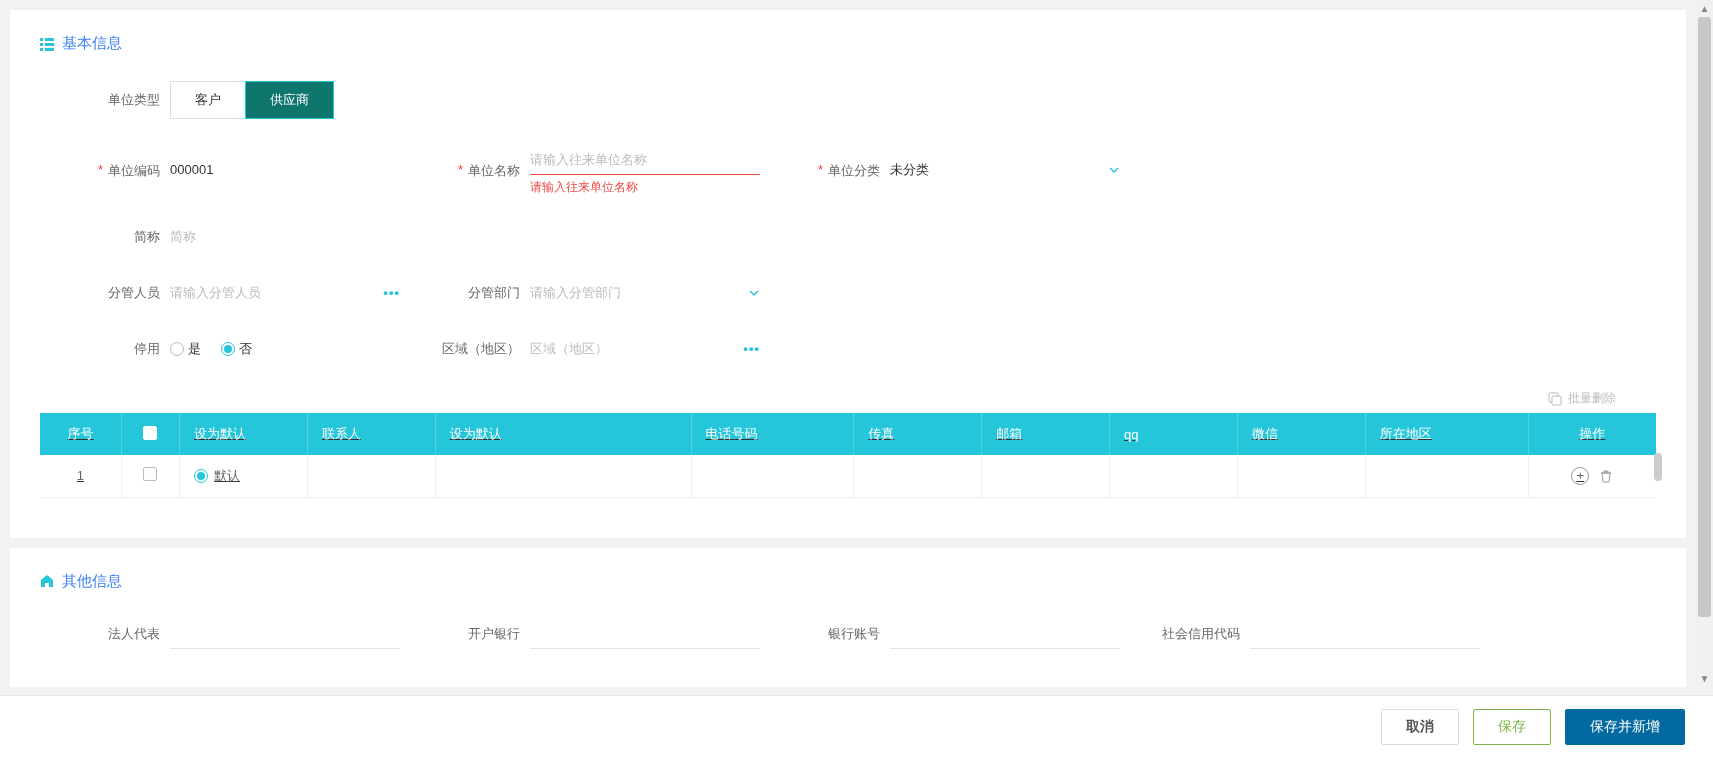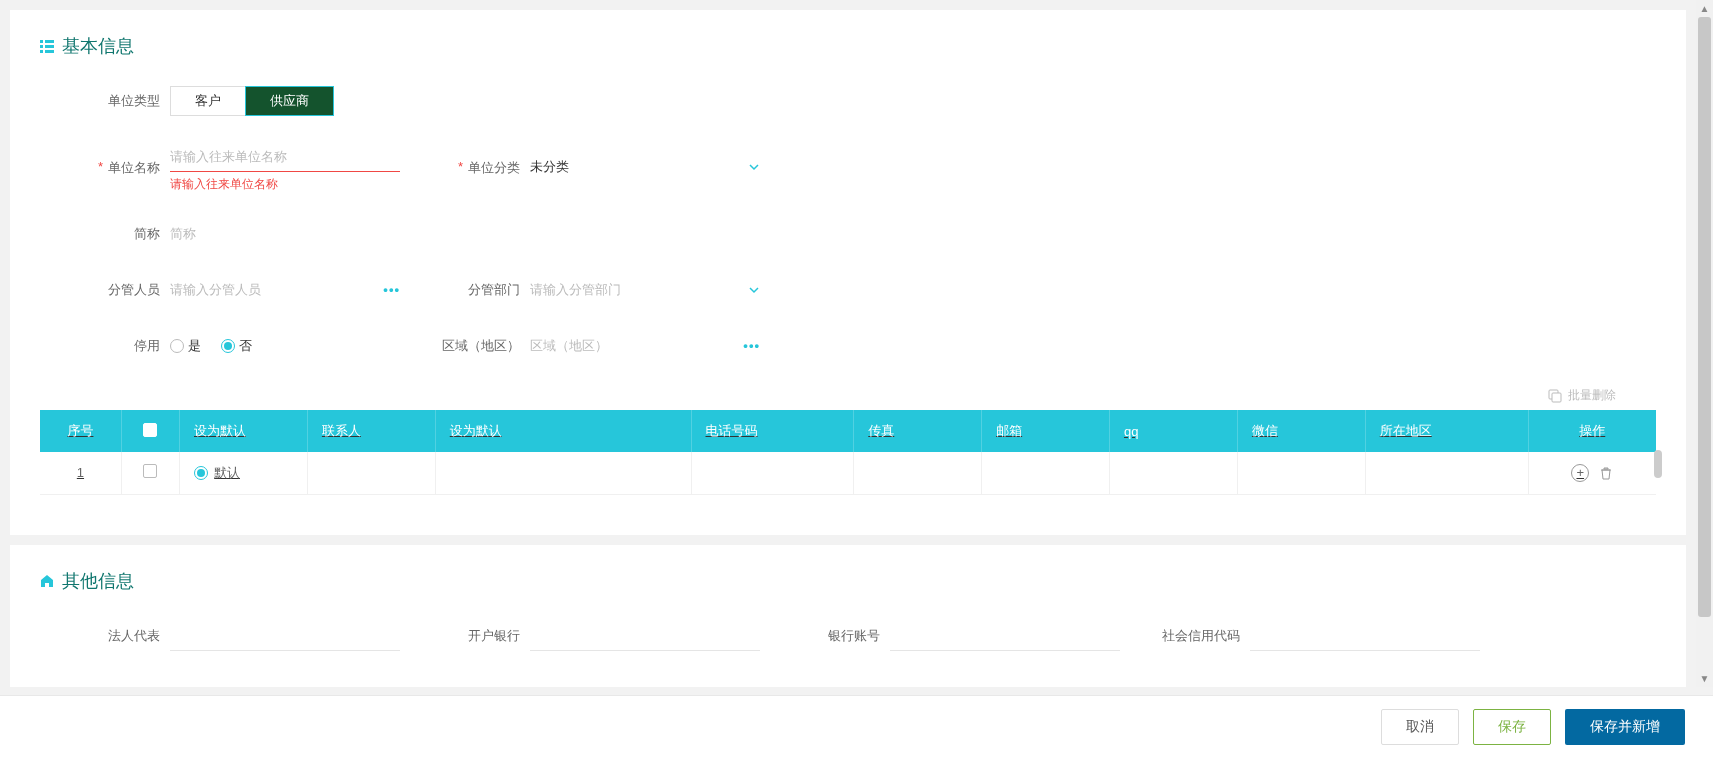--- a/index.html
+++ b/index.html
@@ -24,21 +24,21 @@
   padding: 24px 30px 40px 30px;
   margin-bottom: 10px;
 }
 .section-header {
   display: flex;
   align-items: center;
   gap: 8px;
   margin-bottom: 28px;
 }
 .section-icon { width: 14px; height: 14px; display:inline-block; }
-.section-title { font-size: 18px; color: #0f766e; }
+.section-title { font-size: 15px; color: #3b82f6; }
 
 .form-row { display:flex; flex-wrap:wrap; margin-left: 30px; margin-bottom: 26px; }
 .form-item { display:flex; align-items:center; }
 .form-item.w350 { width: 360px; }
 .label { width: 100px; text-align:right; padding-right:10px; color:#666; font-size:13px; position:relative;}
 .label.req::before { content:"*"; color:#f04844; position:absolute; left:28px; }
 .control { position:relative; }
 .text-input {
   border:none;
   border-bottom:1px solid transparent;
@@ -48,24 +48,24 @@
   color:#333;
   outline:none;
   background:transparent;
 }
 .text-input.error { border-bottom:1px solid #f04844; }
 .placeholder-text::placeholder { color:#bbb; }
 .error-msg { color:#f04844; font-size:12px; margin-top:4px; }
 
 .toggle-group { display:flex; }
 .toggle-btn {
-  border:1px solid #ddd; height:30px; line-height:28px; padding:0 24px;
+  border:1px solid #ddd; height:38px; line-height:28px; padding:0 24px;
   font-size:13px; background:#fff; cursor:pointer; color:#333;
 }
-.toggle-btn.active { background:#14532d; color:#fff; border-color:#26c6da; }
+.toggle-btn.active { background:#0f766e; color:#fff; border-color:#26c6da; }
 .toggle-btn:first-child { margin-right:-1px; }
 
 .select-like { width:230px; border-bottom:1px solid transparent; height:30px; display:flex; align-items:center; justify-content:space-between; cursor:pointer;}
 .select-like .val { color:#333; }
 .select-like .ph { color:#bbb; }
 .chevron { color:#26c6da; }
 .dots { color:#26c6da; font-weight:bold; letter-spacing:1px; cursor:pointer; }
 
 .radio-group { display:flex; gap:20px; align-items:center; }
 .radio-opt { display:flex; align-items:center; gap:4px; cursor:pointer; }
@@ -102,21 +102,21 @@
   background:#ccc; border-radius:4px;
 }
 
 .footer {
   position:absolute; left:0; right:0; bottom:0; height:62px;
   background:#fff; border-top:1px solid #e8e8e8;
   display:flex; align-items:center; justify-content:flex-end;
   padding:0 28px; gap:14px;
 }
 .btn { height:36px; padding:0 24px; font-size:14px; border-radius:2px; cursor:pointer; border:1px solid transparent; background:#fff;}
-.btn-default { border-color:#ddd; color:#555; }
+.btn-default { border-color:#ddd; color:#555;font-weight:bold; }
 .btn-outline-green { border-color:#7cb342; color:#7cb342; }
 .btn-green { background:#0369a1; color:#fff; }
 
 .vscroll { position:absolute; right:0; top:0; bottom:70px; width:17px; background:#f1f1f1; }
 .vscroll .up, .vscroll .dn {
   position:absolute; left:0; width:17px; height:17px; display:flex; align-items:center; justify-content:center;
   color:#888; font-size:10px; cursor:pointer;
 }
 .vscroll .up { top:0;} .vscroll .dn { bottom:0;}
 .vscroll .thumb { position:absolute; left:2px; width:13px; top:17px; height:600px; background:#c7c7c7; border-radius:3px;}
@@ -152,20 +152,26 @@
       <div class="form-item w350">
         <div class="label">单位类型</div>
         <div class="toggle-group">
           <button class="toggle-btn">客户</button>
           <button class="toggle-btn active">供应商</button>
         </div>
       </div>
     </div>
 
     <div class="form-row">
+      <div class="form-item w350">
+        <div class="label req">单位编码</div>
+        <div class="control">
+          <input class="text-input placeholder-text" value="000001" style="">
+        </div>
+      </div>
       <div class="form-item w350">
         <div class="label req">单位名称</div>
         <div class="control">
           <input class="text-input error placeholder-text" placeholder="请输入往来单位名称" style="">
           <div class="error-msg">请输入往来单位名称</div>
         </div>
       </div>
       <div class="form-item w350">
         <div class="label req">单位分类</div>
         <div class="select-like">

